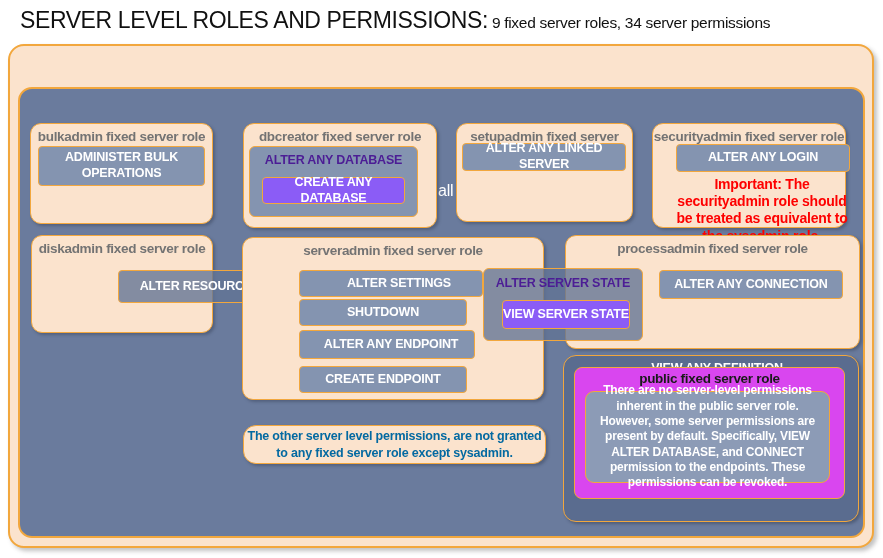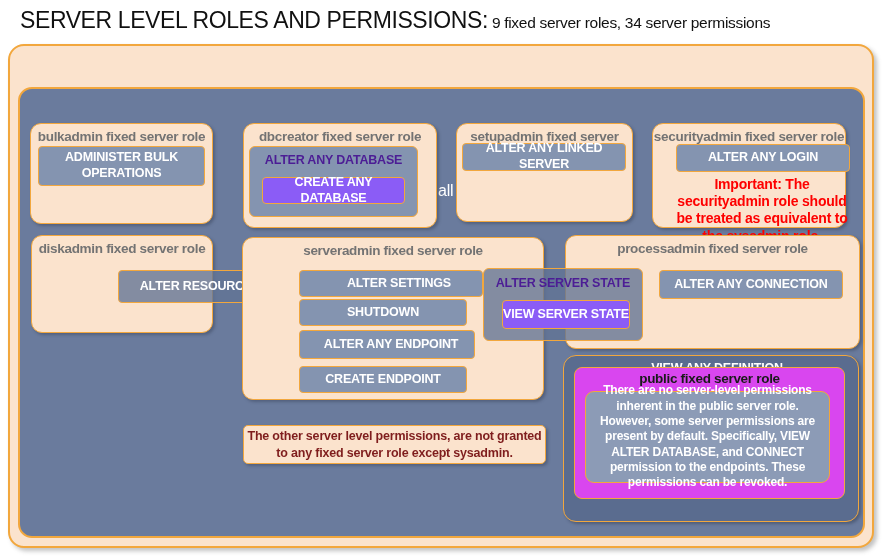--- a/index.html
+++ b/index.html
@@ -47,23 +47,23 @@
   .group{
     position:absolute;border:1.5px solid #f2a73d;border-radius:6px;
   }
   .group .group-label{position:absolute;left:0;right:0;text-align:center;
     color:#4c1d95;font-weight:bold;font-size:12.5px;letter-spacing:-0.2px;}
   .warn{position:absolute;text-align:center;color:#fe0000;font-weight:bold;
     font-size:14px;line-height:1.23;letter-spacing:-0.2px;}
 
   .note-box{
     position:absolute;left:243px;top:425px;width:301px;height:37px;
-    background:#fbe3cd;border:1.5px solid #f2a73d;border-radius:5px;
+    background:#fbe3cd;border:1.5px solid #f2a73d;border-radius:13px;
     display:flex;align-items:center;justify-content:center;text-align:center;
-    font-size:12.5px;font-weight:bold;color:#7f1d1d;line-height:1.3;letter-spacing:-0.2px;
+    font-size:12.5px;font-weight:bold;color:#0369a1;line-height:1.3;letter-spacing:-0.2px;
     box-shadow:2px 2px 3px rgba(40,50,70,0.35);
   }
 
   
   .public-outer{
     position:absolute;left:563px;top:355px;width:294px;height:165px;
     background:#5a6c8f;border:1.5px solid #f2a73d;border-radius:13px;
     box-shadow:2px 2px 3px rgba(40,50,70,0.4);
   }
   .public-outer-label{position:absolute;left:0;right:0;top:5px;text-align:center;

